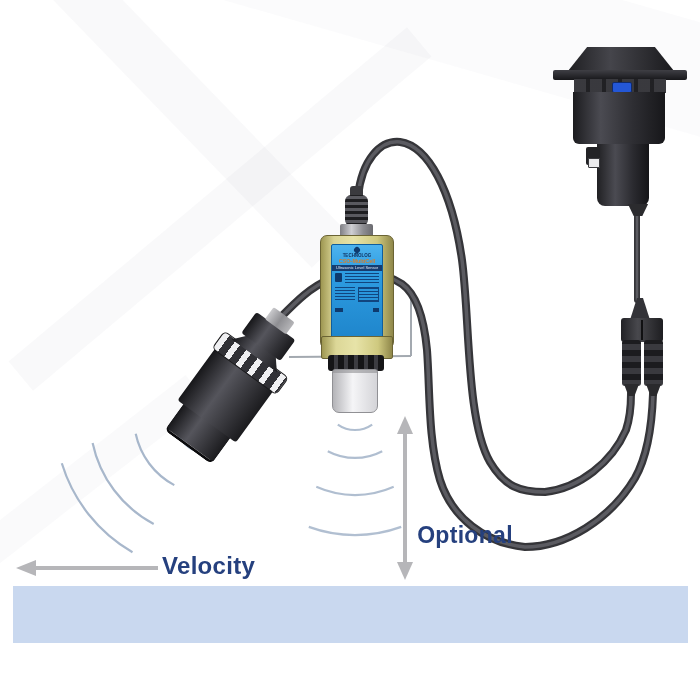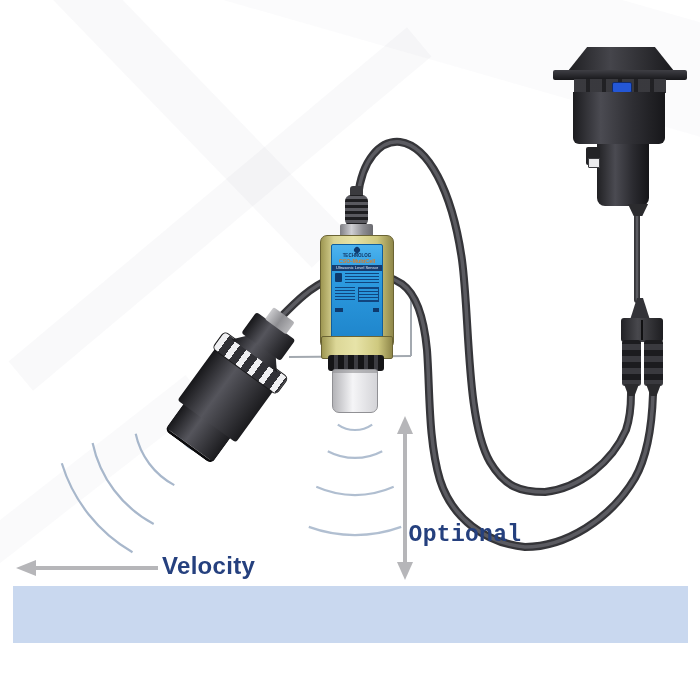--- a/index.html
+++ b/index.html
@@ -85,21 +85,21 @@
     background:linear-gradient(90deg,#222226,#48484d 40%,#1e1e21);}
   .y-divider{position:absolute;left:20px;top:2px;width:2px;height:20px;background:#101012;}
   .y-barrel{top:340px;width:19px;height:46px;border-radius:3px;
     background:repeating-linear-gradient(0deg,#3a3a3f 0 6px,#1c1c1f 6px 12px);}
   .y-tip{top:384px;width:15px;height:12px;background:#2a2a2d;
     clip-path:polygon(0 0,100% 0,70% 100%,30% 100%);}
 
   
   .anno{color:#25407e;font-weight:bold;letter-spacing:.3px;text-align:right;}
   .velocity-text{left:162px;top:552px;font-size:24px;}
-  .optional-text{left:403px;top:521px;width:124px;text-align:center;font-size:23px;line-height:28px;font-family:Liberation Mono, monospace;}
+  .optional-text{left:403px;top:521px;width:124px;text-align:center;font-size:23px;line-height:28px;}
 </style>
 </head>
 <body>
 
 <div class="canvas">
 
   <div class="streak" style="left:-60px;top:60px;width:460px;height:50px;transform:rotate(46deg);"></div>
   <div class="streak" style="left:-40px;top:190px;width:520px;height:38px;transform:rotate(-40deg);"></div>
   <div class="streak" style="left:200px;top:-30px;width:620px;height:110px;transform:rotate(16deg);background:rgba(150,158,172,0.04);"></div>
   <div class="streak" style="left:-90px;top:470px;width:320px;height:34px;transform:rotate(-38deg);background:rgba(150,158,172,0.05);"></div>

